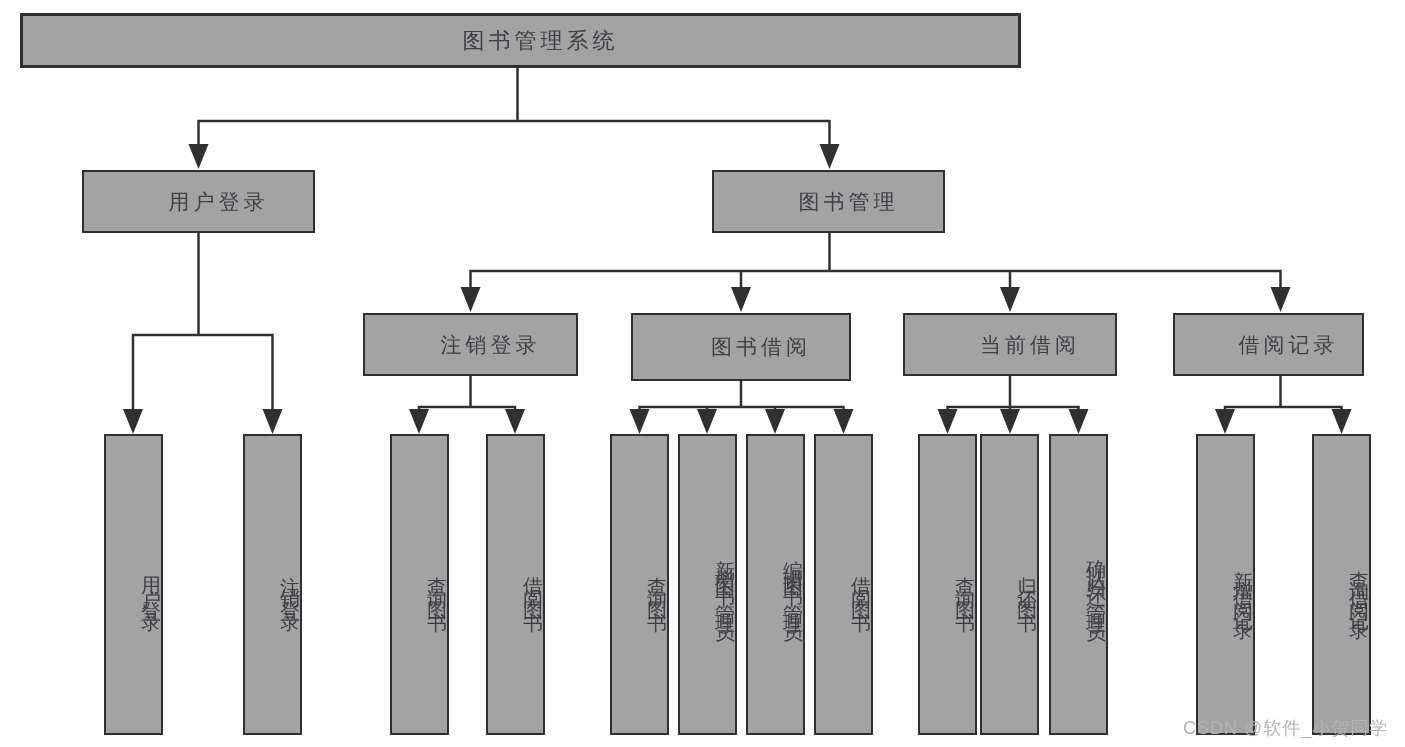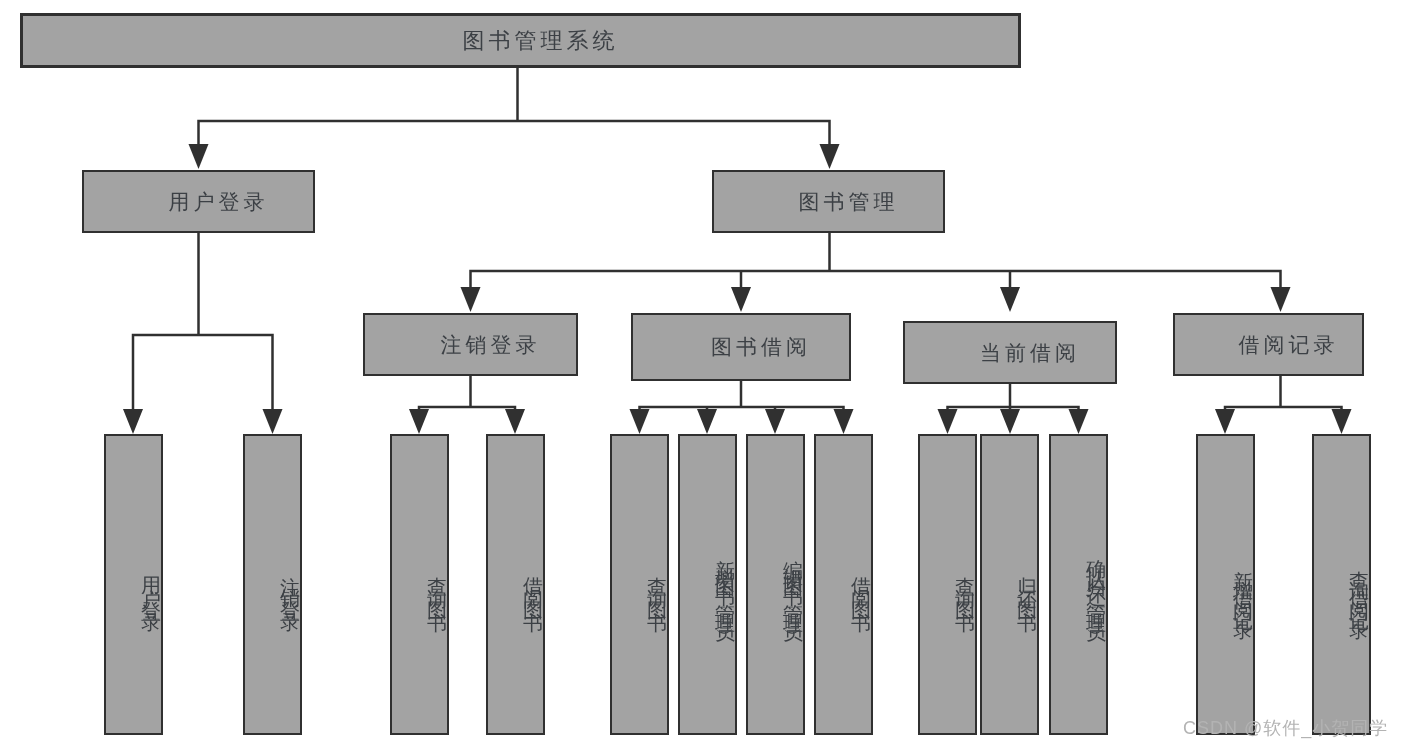--- a/index.html
+++ b/index.html
@@ -92,21 +92,21 @@
     </g>
   </svg>
 
   <div class="box root" style="left:20px;top:13px;width:1001px;height:55px;">图书管理系统</div>
 
   <div class="box" style="left:82px;top:170px;width:233px;height:63px;">用户登录</div>
   <div class="box" style="left:712px;top:170px;width:233px;height:63px;text-align:center;">图书管理</div>
 
   <div class="box" style="left:363px;top:313px;width:215px;height:63px;">注销登录</div>
   <div class="box" style="left:631px;top:313px;width:220px;height:68px;">图书借阅</div>
-  <div class="box" style="left:903px;top:313px;width:214px;height:63px;margin-top:8px;">当前借阅</div>
+  <div class="box" style="left:903px;top:313px;width:214px;height:63px;">当前借阅</div>
   <div class="box" style="left:1173px;top:313px;width:191px;height:63px;">借阅记录</div>
 
   <div class="box leaf" style="left:104px;top:434px;width:59px;height:301px;">用户登录</div>
   <div class="box leaf" style="left:243px;top:434px;width:59px;height:301px;">注销登录</div>
 
   <div class="box leaf" style="left:390px;top:434px;width:59px;height:301px;">查询图书</div>
   <div class="box leaf" style="left:486px;top:434px;width:59px;height:301px;">借阅图书</div>
 
   <div class="box leaf" style="left:610px;top:434px;width:59px;height:301px;">查询图书</div>
   <div class="box leaf long" style="left:678px;top:434px;width:59px;height:301px;">新增图书（管理员）</div>

